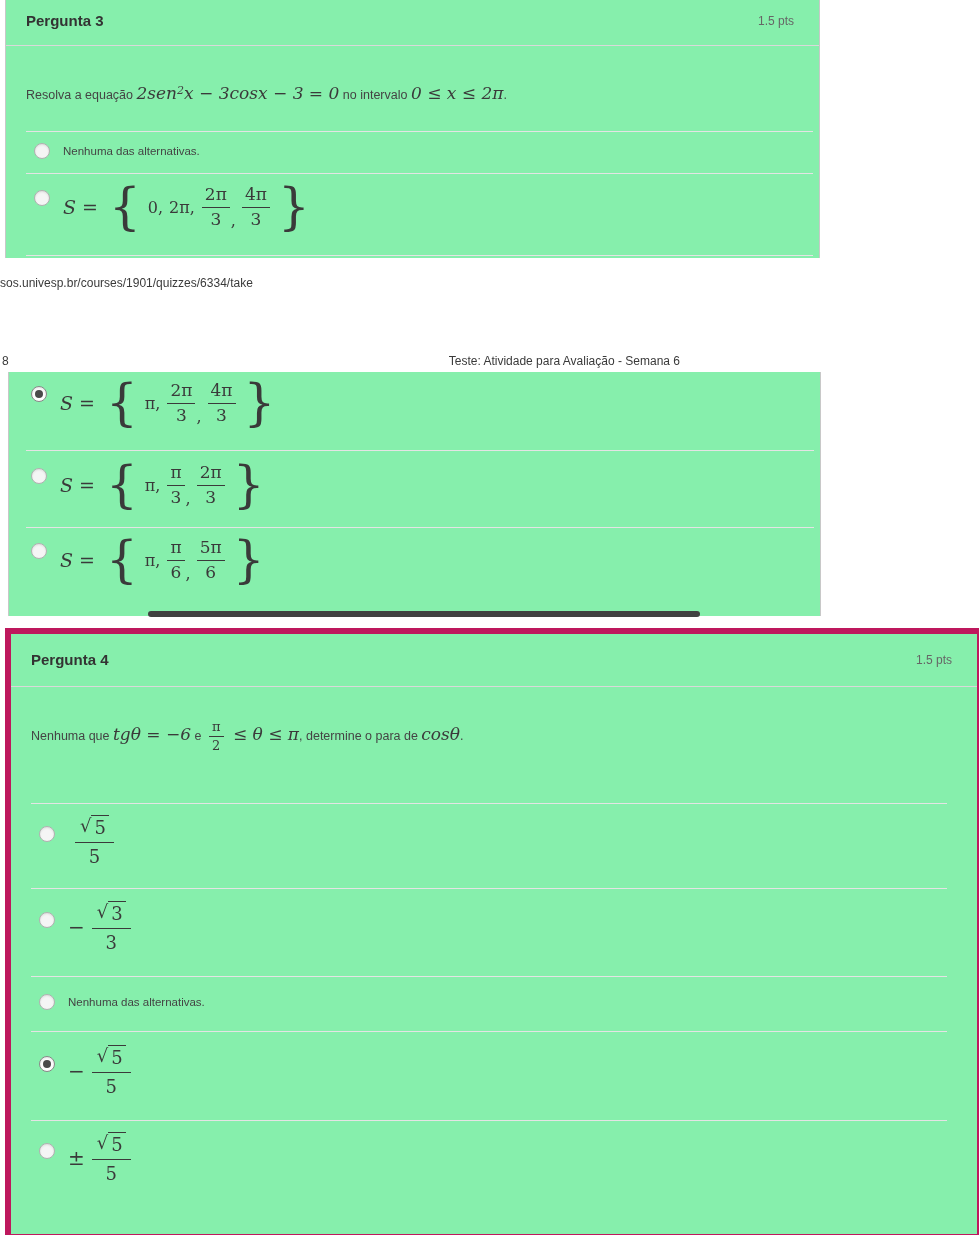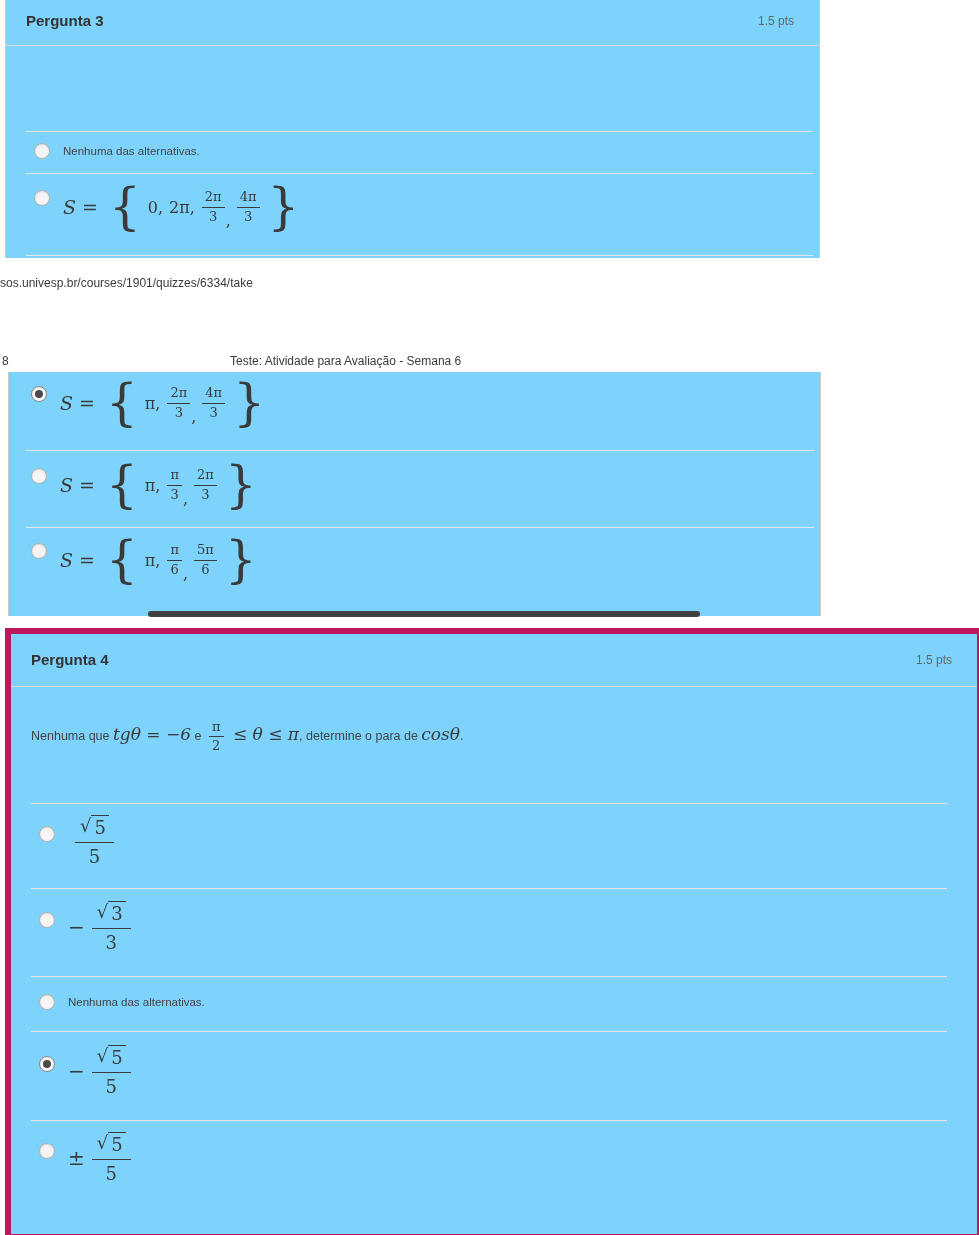--- a/index.html
+++ b/index.html
@@ -1,20 +1,20 @@
 <!DOCTYPE html>
 <html><head>
 <meta charset="utf-8">
 <style>
   html,body { margin:0; padding:0; }
   body {
     width:979px; height:1235px; position:relative; background:#ffffff;
     font-family:"Liberation Sans", sans-serif; color:#3d3d3d; overflow:hidden;
   }
-  .card { position:absolute; background:#7dd3fc; }
+  .card { position:absolute; background:#86efac; }
   #q3card { left:5px; top:0; width:813px; height:258px;
     border-left:1px solid #c8c8c8; border-right:1px solid #c8c8c8; }
   #q3cont { left:8px; top:372px; width:811px; height:244px;
     border-left:1px solid #c8c8c8; border-right:1px solid #c8c8c8; }
   #q4card { left:5px; top:628px; width:966px; height:600px;
     border:6px solid #be185d; }
 
   .hdr { position:absolute; left:0; right:0; top:0; border-bottom:1px solid #d9d9d9; }
   #q3card .hdr { height:45px; }
   #q4card .hdr { height:52px; }
@@ -48,51 +48,54 @@
   .radio.selected::after { content:""; position:absolute; left:3px; top:3px;
     width:8px; height:8px; border-radius:50%; background:#4a4a4a; }
 
   .smath { display:flex; align-items:center; font-family:"DejaVu Serif", serif;
     color:#3a3a3a; font-style:normal; }
   .smath .lead { font-style:italic; font-size:19px; margin-right:7px; }
   .smath .brace { font-size:50px; line-height:1; margin:0 4px; font-style:normal; }
   .smath .term { font-size:16px; margin:0 3px; }
   .smath .sep { font-size:16px; position:relative; top:13px; margin-left:-3px; margin-right:2px; }
   .frac { display:inline-block; text-align:center; font-family:"DejaVu Serif", serif;
-    color:#3a3a3a; font-size:13px; line-height:1.25; margin:0 4px; }
+    color:#3a3a3a; font-size:17px; line-height:1.25; margin:0 4px; }
   .frac .num { display:block; border-bottom:1px solid #3a3a3a; padding:0 3px 1px; }
   .frac .den { display:block; padding-top:1px; }
 
   .inline-frac { font-size:13px; vertical-align:middle; }
 
   .fmath { display:flex; align-items:center; font-family:"DejaVu Serif", serif; color:#3a3a3a; }
   .fmath .sign { font-size:20px; margin-right:3px; }
   .bfrac { font-size:18px; line-height:1.3; }
   .bfrac .num { display:flex; align-items:flex-start; justify-content:center;
     border-bottom:1px solid #3a3a3a; padding:0 5px 3px; }
   .bfrac .rt { font-style:normal; }
   .bfrac .rad { border-top:1.5px solid #3a3a3a; margin-top:1px; padding:0 3px; }
   .bfrac .den { display:block; text-align:center; padding-top:2px; }
 
   .smalltext { position:absolute; font-size:12px; color:#3a3a3a; white-space:nowrap; }
   #footer-url { left:0; top:276px; }
   #page-num { left:2px; top:354px; }
-  #print-title { left:230px; top:354px; width:450px; text-align:left; }
+  #print-title { left:230px; top:354px; width:450px; text-align:right; }
 
   #darkbar { position:absolute; left:148px; top:611px; width:552px; height:6px;
     background:#414141; border-radius:3px; }
 </style>
 </head>
 <body>
 
 <div class="card" id="q3card">
   <div class="hdr">
     <span class="title">Pergunta 3</span>
     <span class="pts">1.5 pts</span>
   </div>
+  <div class="question" id="q3question">
+    <span class="qt">Resolva a equação </span><span class="qm">2sen</span><sup class="qsup">2</sup><span class="qm">x − 3cosx − 3 = 0</span><span class="qt"> no intervalo </span><span class="qm">0 ≤ x ≤ 2π</span><span class="qt">.</span>
+  </div>
   <div class="div" style="top:131px;"></div>
   <div class="opt text-row" style="left:28px; top:143px;">
     <span class="radio"></span>
     <span>Nenhuma das alternativas.</span>
   </div>
   <div class="div" style="top:173px;"></div>
   <div class="opt set-row" style="left:28px; top:182px;">
     <span class="radio"></span>
     <span class="smath">
       <span class="lead">S =</span>

